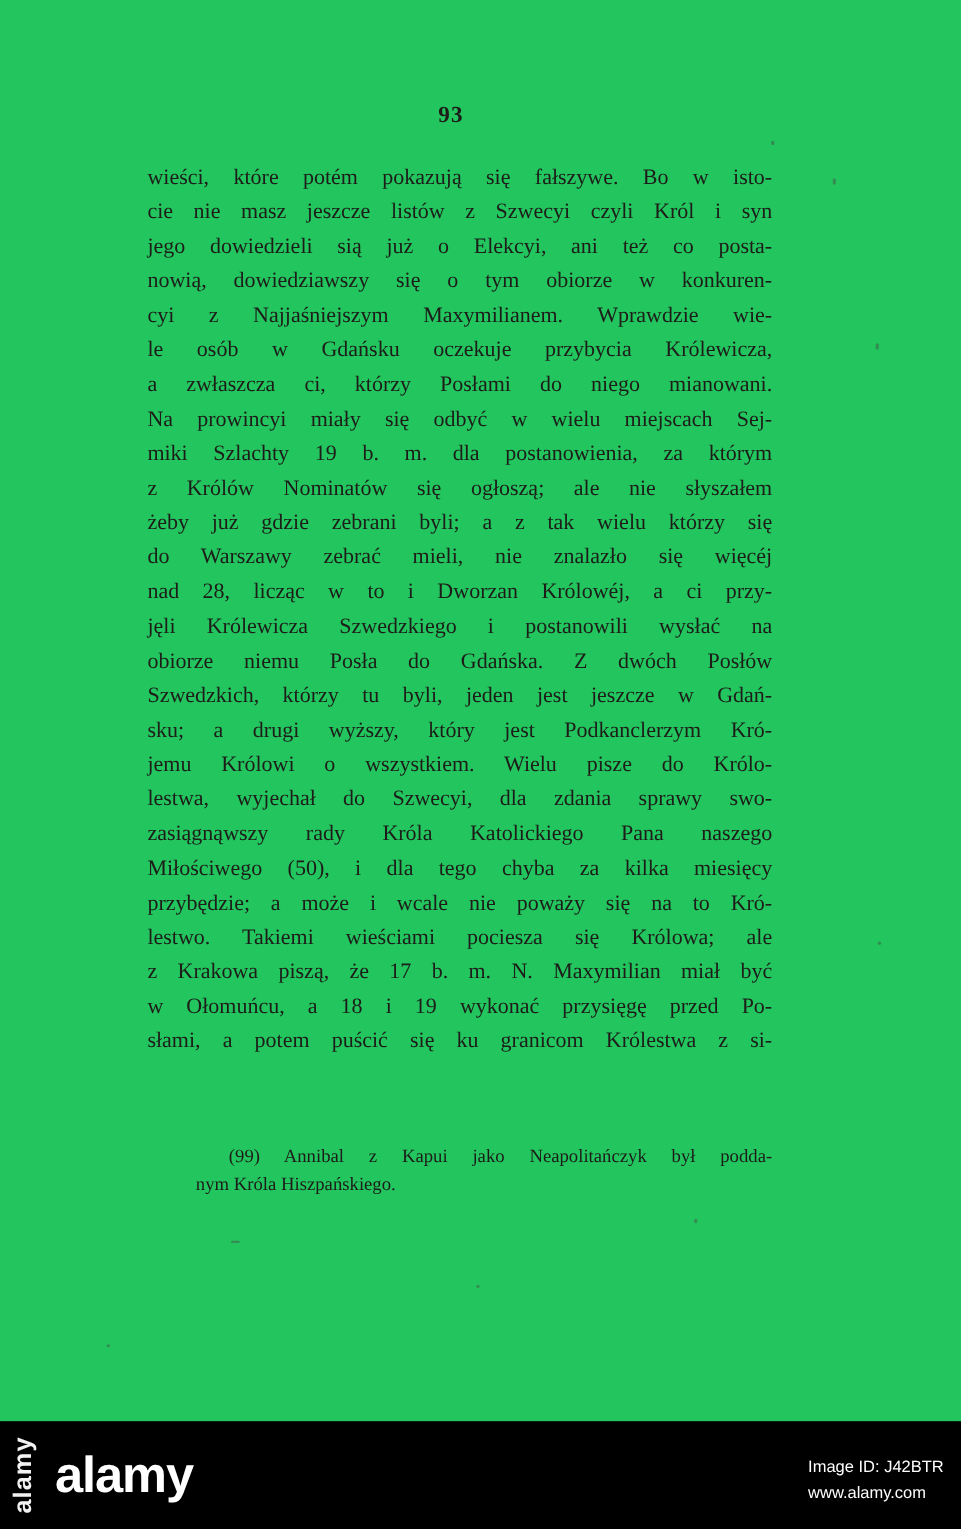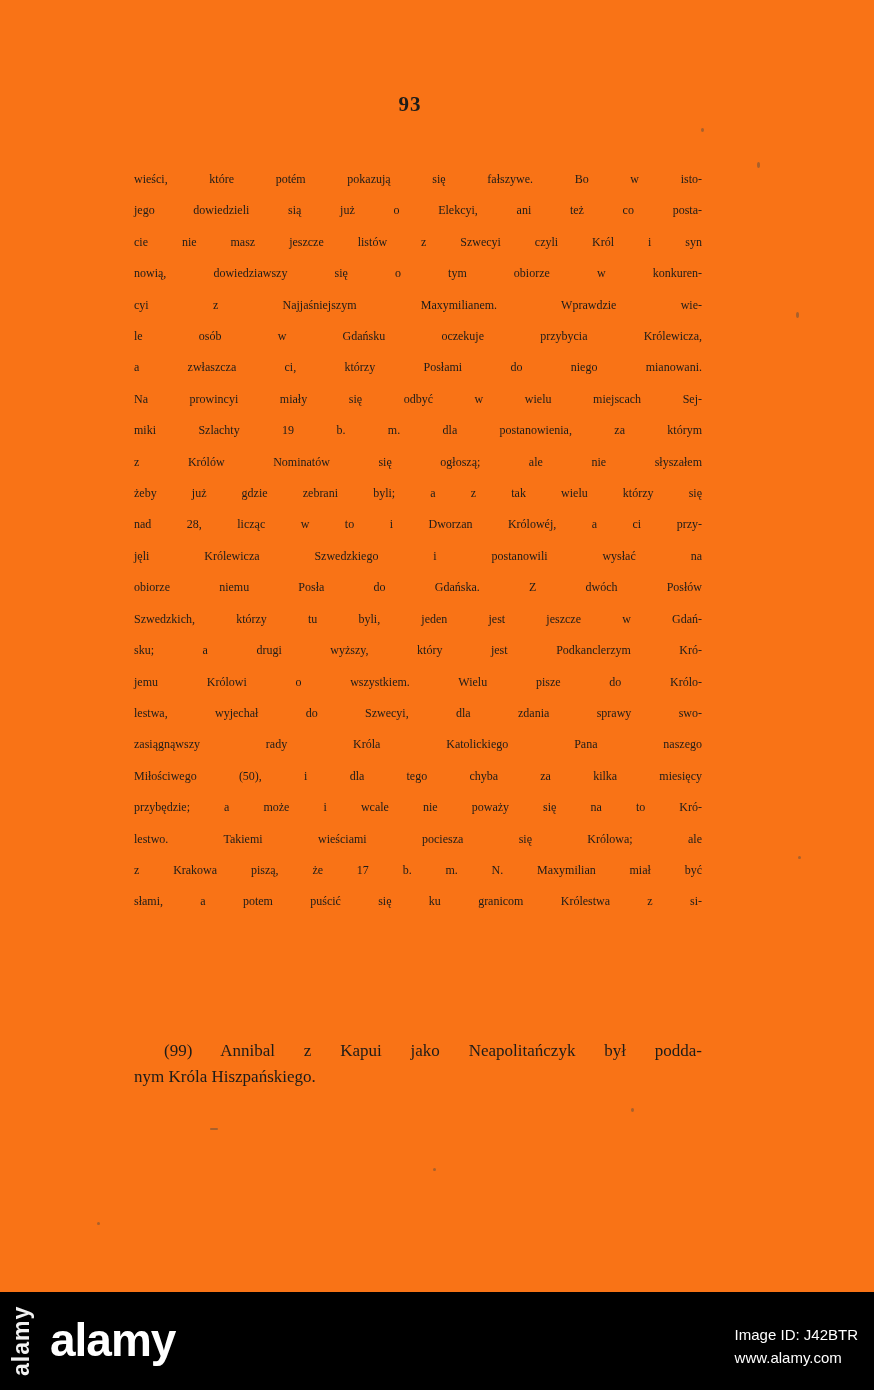--- a/index.html
+++ b/index.html
@@ -1,56 +1,55 @@
 <!DOCTYPE html>
 <html><head>
 <meta charset="utf-8">
 <style>
   html, body { margin: 0; padding: 0; background: #ffffff; }
   .stage {
     position: relative;
     width: 874px;
     height: 1390px;
-    background: #f97316;
+    background: #22c55e;
     overflow: hidden;
     font-family: "Liberation Serif", "DejaVu Serif", serif;
     color: #1d1c19;
   }
   .page-number {
     position: absolute;
     top: 92px;
     left: 134px;
     width: 552px;
     text-align: center;
     font-size: 21px;
     font-weight: bold;
     letter-spacing: 1px;
   }
   .body-text {
     position: absolute;
     top: 146px;
     left: 134px;
     width: 568px;
-    font-size: 12px;
+    font-size: 20px;
     line-height: 31.4px;
-    margin-top: 18px;
   }
   .body-text .text-line {
     text-align: justify;
     text-align-last: justify;
   }
   .footnote {
     position: absolute;
     top: 1038px;
     left: 134px;
     width: 568px;
     font-size: 17px;
     line-height: 25.5px;
   }
-  .footnote .text-line { text-align: left; text-align-last: left; }
+  .footnote .text-line { text-align: left; text-align-last: left; margin-left: 44px; }
   .footnote .text-line:first-child {
     text-indent: 30px;
     text-align: justify;
     text-align-last: justify;
   }
   .alamy-bar {
     position: absolute;
     left: 0; right: 0; bottom: 0;
     height: 98px;
     background: #000000;
@@ -106,42 +105,44 @@
 </style>
 </head>
 <body>
 
 <div class="stage">
 
   <div class="page-number">93</div>
 
   <div class="body-text">
       <div class="text-line">wieści, które potém pokazują się fałszywe. Bo w isto-</div>
+      <div class="text-line">cie nie masz jeszcze listów z Szwecyi czyli Król i syn</div>
       <div class="text-line">jego dowiedzieli sią już o Elekcyi, ani też co posta-</div>
-      <div class="text-line">cie nie masz jeszcze listów z Szwecyi czyli Król i syn</div>
       <div class="text-line">nowią, dowiedziawszy się o tym obiorze w konkuren-</div>
       <div class="text-line">cyi z Najjaśniejszym Maxymilianem. Wprawdzie wie-</div>
       <div class="text-line">le osób w Gdańsku oczekuje przybycia Królewicza,</div>
       <div class="text-line">a zwłaszcza ci, którzy Posłami do niego mianowani.</div>
       <div class="text-line">Na prowincyi miały się odbyć w wielu miejscach Sej-</div>
       <div class="text-line">miki Szlachty 19 b. m. dla postanowienia, za którym</div>
       <div class="text-line">z Królów Nominatów się ogłoszą; ale nie słyszałem</div>
       <div class="text-line">żeby już gdzie zebrani byli; a z tak wielu którzy się</div>
+      <div class="text-line">do Warszawy zebrać mieli, nie znalazło się więcéj</div>
       <div class="text-line">nad 28, licząc w to i Dworzan Królowéj, a ci przy-</div>
       <div class="text-line">jęli Królewicza Szwedzkiego i postanowili wysłać na</div>
       <div class="text-line">obiorze niemu Posła do Gdańska. Z dwóch Posłów</div>
       <div class="text-line">Szwedzkich, którzy tu byli, jeden jest jeszcze w Gdań-</div>
       <div class="text-line">sku; a drugi wyższy, który jest Podkanclerzym Kró-</div>
       <div class="text-line">jemu Królowi o wszystkiem. Wielu pisze do Królo-</div>
       <div class="text-line">lestwa, wyjechał do Szwecyi, dla zdania sprawy swo-</div>
       <div class="text-line">zasiągnąwszy rady Króla Katolickiego Pana naszego</div>
       <div class="text-line">Miłościwego (50), i dla tego chyba za kilka miesięcy</div>
       <div class="text-line">przybędzie; a może i wcale nie poważy się na to Kró-</div>
       <div class="text-line">lestwo. Takiemi wieściami pociesza się Królowa; ale</div>
       <div class="text-line">z Krakowa piszą, że 17 b. m. N. Maxymilian miał być</div>
+      <div class="text-line">w Ołomuńcu, a 18 i 19 wykonać przysięgę przed Po-</div>
       <div class="text-line">słami, a potem puścić się ku granicom Królestwa z si-</div>
     </div>
 
   <div class="footnote">
       <div class="text-line">(99) Annibal z Kapui jako Neapolitańczyk był podda-</div>
       <div class="text-line">nym Króla Hiszpańskiego.</div>
     </div>
 
   <span class="speck s1"></span>
   <span class="speck s2"></span>

